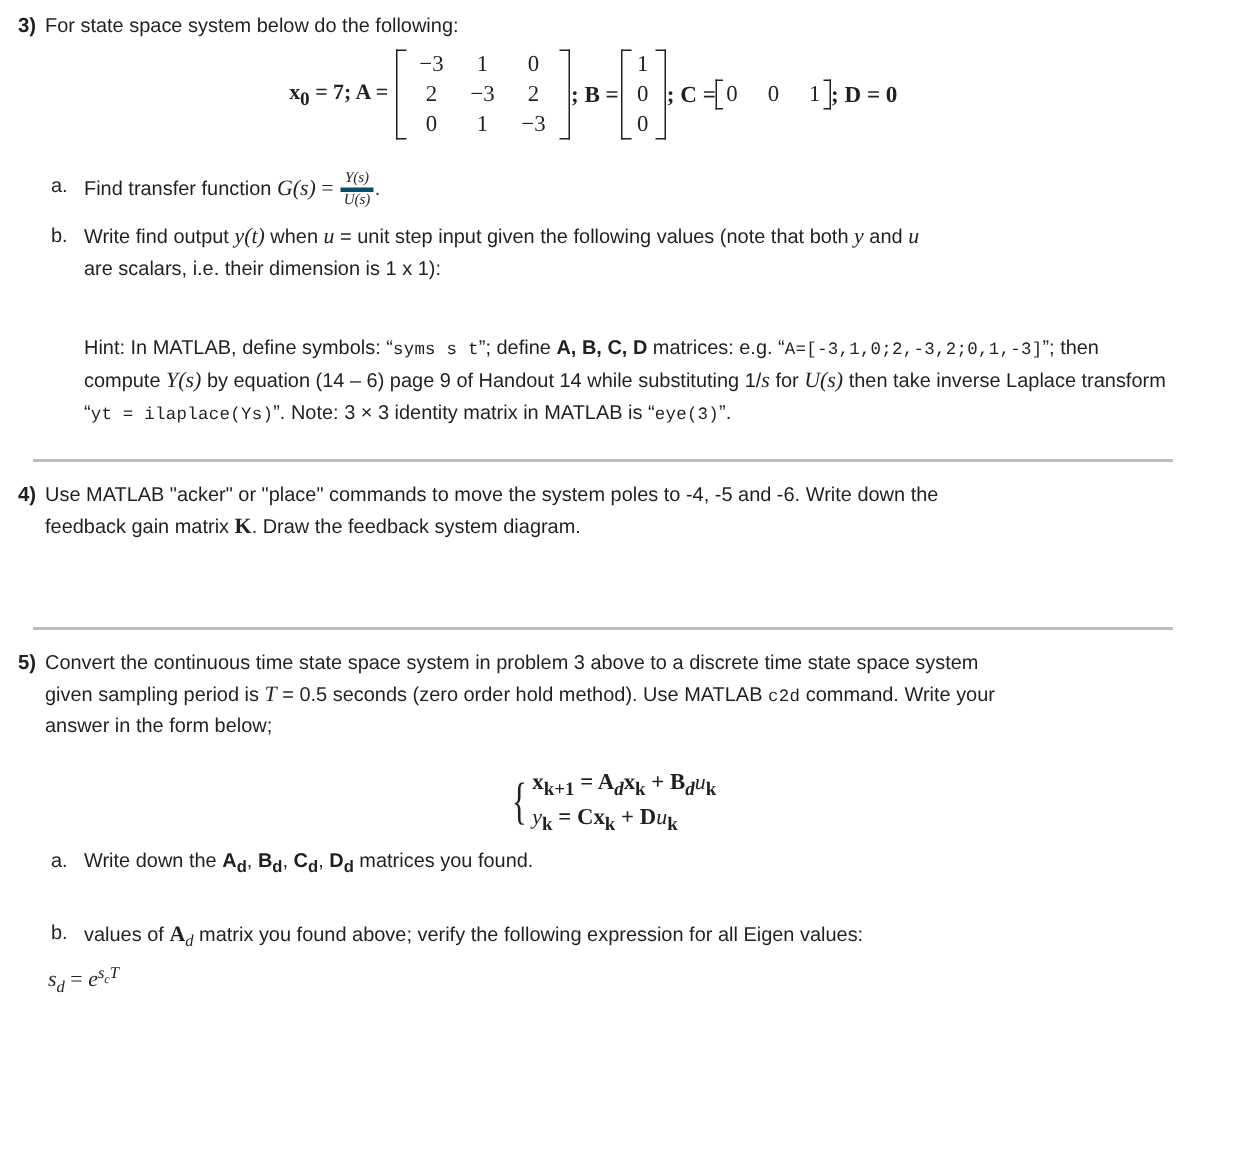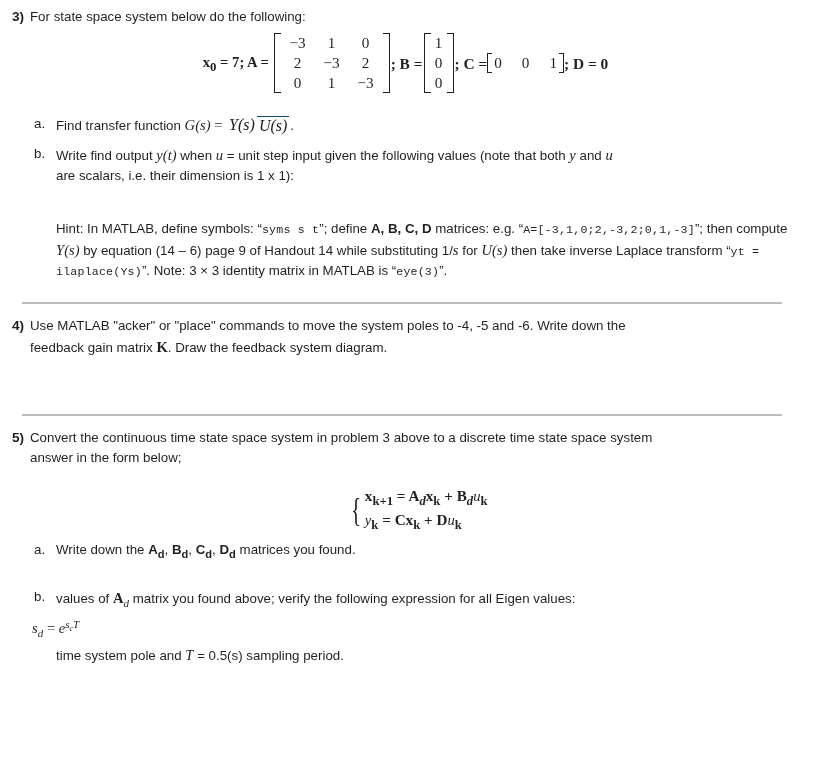--- a/index.html
+++ b/index.html
@@ -31,21 +31,21 @@
   .pnum {
     width: 30px;
     flex: 0 0 30px;
     padding-left: 12px;
     box-sizing: border-box;
     font-weight: bold;
     font-size: 13.6px;
   }
   .pbody {
     flex: 1 1 auto;
-    padding-right: 20px;
+    padding-right: 40px;
   }
 
   
   .subitem {
     display: flex;
     align-items: flex-start;
     margin-top: 7px;
   }
   .sublet {
     width: 26px;
@@ -81,32 +81,33 @@
   .code {
     font-family: "Liberation Mono", monospace;
     font-size: 11.6px;
     letter-spacing: 0.2px;
     margin-top: 12px;
   }
 
   
   .frac {
     display: inline-flex;
+    flex-direction: column;
     vertical-align: middle;
     text-align: center;
     font-family: "Liberation Serif", serif;
     font-style: italic;
-    font-size: 16px;
+    font-size: 10px;
     line-height: 1.12;
     margin: 0 1px;
     position: relative;
     top: -1px;
   }
   .frac .num { padding: 0 2px; }
-  .frac .den { padding: 0 2px; border-top: 1px solid #0c4a6e; }
+  .frac .den { padding: 0 2px; border-top: 3px solid #0c4a6e; }
 
   
   .eqrow {
     display: flex;
     justify-content: center;
     align-items: center;
     margin-top: 6px;
     margin-left: -24px;
   }
   .eqpart {
@@ -297,20 +298,21 @@
   </div>
 
   <div style="height:56px"></div>
   <div class="sep"></div>
   <div style="height:12px"></div>
 
   <div class="problem">
     <div class="pnum">5)</div>
     <div class="pbody">
       <div>Convert the continuous time state space system in problem 3 above to a discrete time state space system</div>
+      <div><span>given sampling period is </span><span class="math">T</span><span> = 0.5 seconds (zero order hold method). Use MATLAB </span><span class="code">c2d</span><span> command. Write your</span></div>
       <div>answer in the form below;</div>
 
       <div style="height:16px"></div>
 
       <div class="braceblock">
         <div class="bracewrap">
           <span class="brace">{</span>
           <span class="braceeqs">
             <span class="ln"><span>x</span><sub>k+1</sub><span> = </span><span>A</span><sub class="it">d</sub><span>x</span><sub>k</sub><span> + </span><span>B</span><sub class="it">d</sub><span class="math" style="font-weight:normal">u</span><sub>k</sub></span>
             <br>
@@ -330,19 +332,18 @@
 
       <div class="subitem">
         <div class="sublet">b.</div>
         <div class="subbody">
           <div><span>values of </span><span class="mathb">A</span><sub class="it">d</sub><span> matrix you found above; verify the following expression for all Eigen values:</span></div>
 
           <div class="centered-eq">
             <span class="math">s</span><sub class="it">d</sub><span class="mathu"> = </span><span class="math">e</span><sup><span class="math" style="font-size:11px">s</span><sub class="it" style="font-size:8px">c</sub><span class="math" style="font-size:11px">T</span></sup>
           </div>
 
-          <div><span>time system pole and </span><span class="math">T</span><span> = 0.5(s) sampling period.</span></div>
         </div>
       </div>
     </div>
   </div>
 
 </div>
 
 </body></html>

